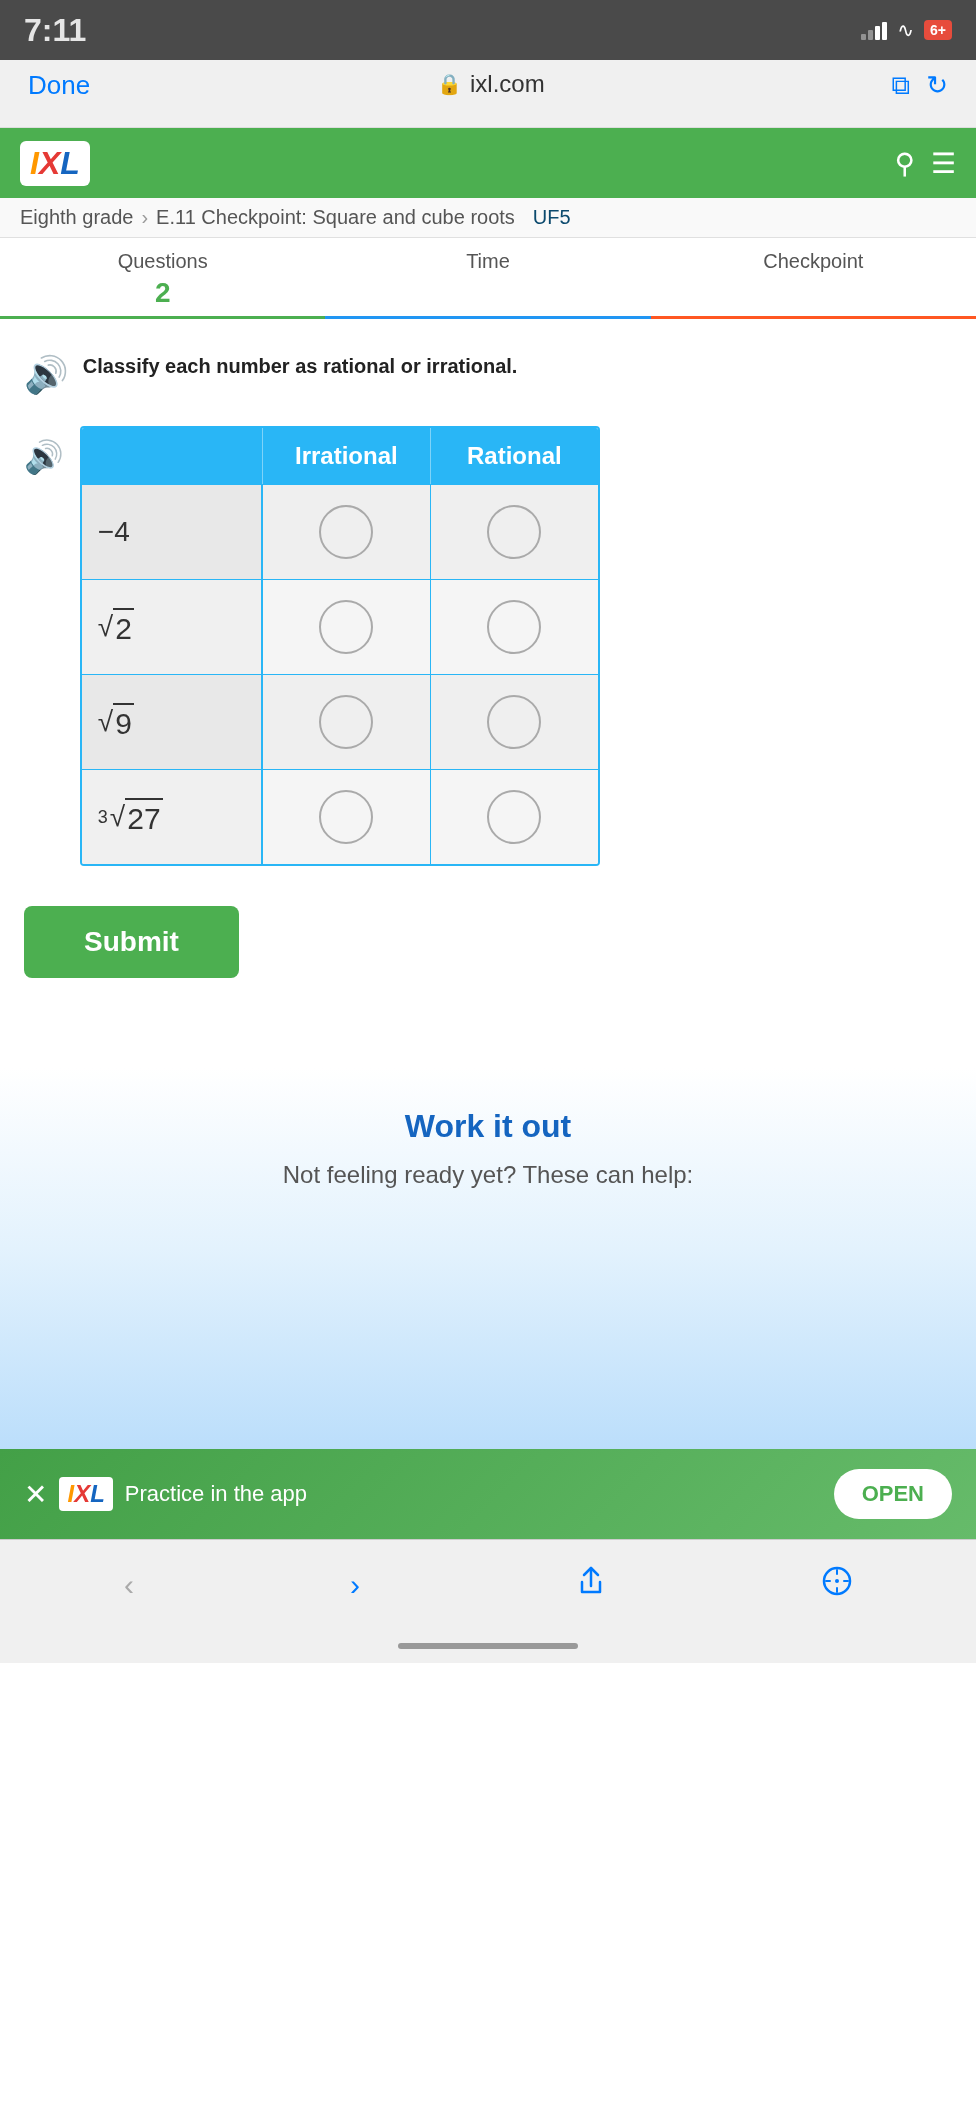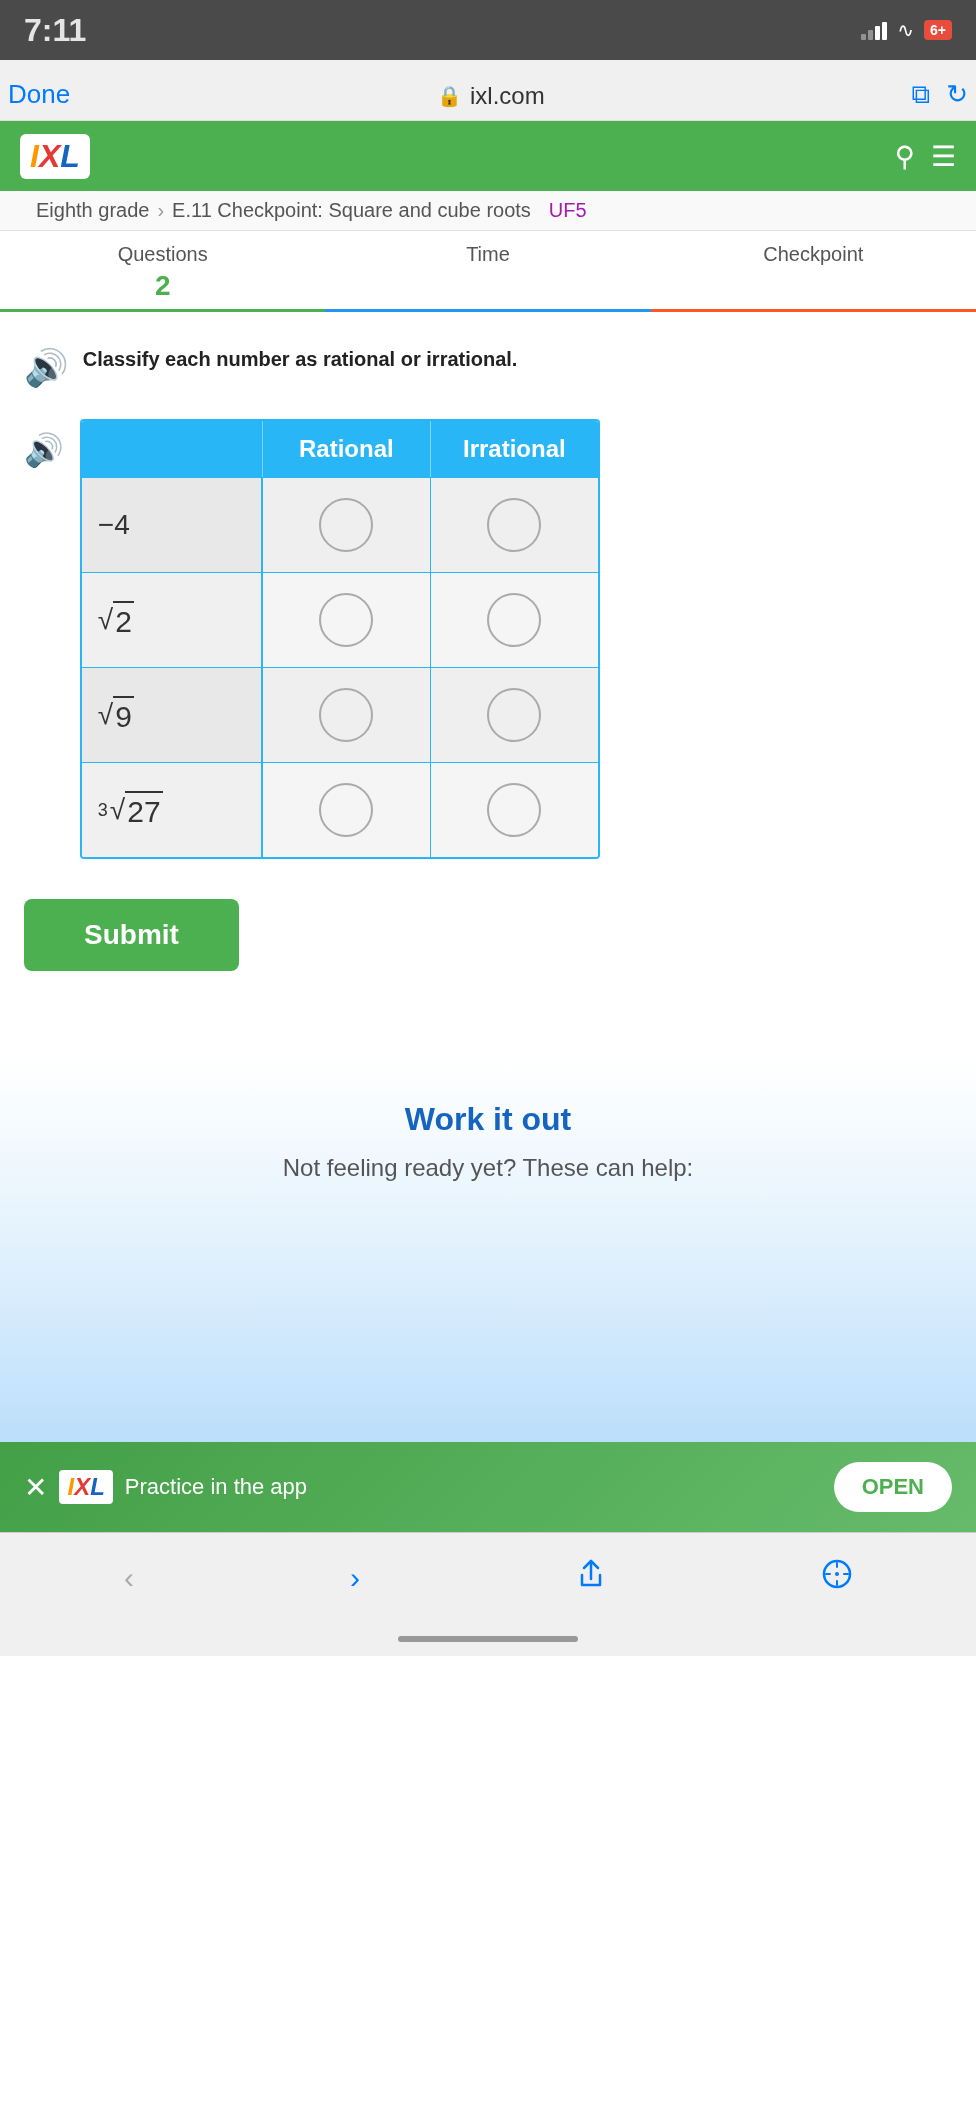--- a/index.html
+++ b/index.html
@@ -54,24 +54,24 @@
       font-size: 14px;
       font-weight: 700;
       padding: 2px 6px;
       border-radius: 4px;
     }
 
     
     .browser-bar {
       background: #f0f0f0;
       display: flex;
-      align-items: flex-end;
+      align-items: flex-start;
       justify-content: space-between;
-      padding: 10px 8px;
-      height: 61px;
+      padding: 10px 28px;
+      height: 68px;
       border-bottom: 1px solid #ddd;
     }
     .browser-done {
       color: #007aff;
       font-size: 26px;
       font-weight: 400;
       cursor: pointer;
     }
     .browser-url {
       display: flex;
@@ -121,30 +121,30 @@
       align-items: center;
       gap: 16px;
       color: #fff;
       font-size: 28px;
     }
 
     
     .breadcrumb {
       background: #f9f9f9;
       border-bottom: 1px solid #e0e0e0;
-      padding: 8px 36px;
+      padding: 8px 20px;
       display: flex;
       align-items: center;
       gap: 8px;
       font-size: 20px;
       color: #555;
     }
     .breadcrumb-chevron { color: #999; }
     .breadcrumb-current { color: #555; }
-    .breadcrumb-code { color: #a21caf; margin-left: 10px; }
+    .breadcrumb-code { color: #0c4a6e; margin-left: 10px; }
 
     
     .stats-bar {
       display: flex;
       justify-content: space-around;
       padding: 12px 0 0 0;
       background: #fff;
       border-bottom: 3px solid transparent;
       position: relative;
     }
@@ -489,22 +489,22 @@
   </div>
 
   
   <div class="table-section">
     <span class="table-speaker">🔊</span>
 
     <div class="classify-table">
 
       <div class="table-header-row">
         <div class="table-header-cell"></div>
+        <div class="table-header-cell">Irrational</div>
         <div class="table-header-cell">Rational</div>
-        <div class="table-header-cell">Irrational</div>
       </div>
 
       <div class="table-data-row">
         <div class="number-cell">
           <span class="math-expr">−4</span>
         </div>
         <div class="radio-cell">
           <input type="radio" class="radio-btn" name="row1" value="rational" style="">
         </div>
         <div class="radio-cell">

